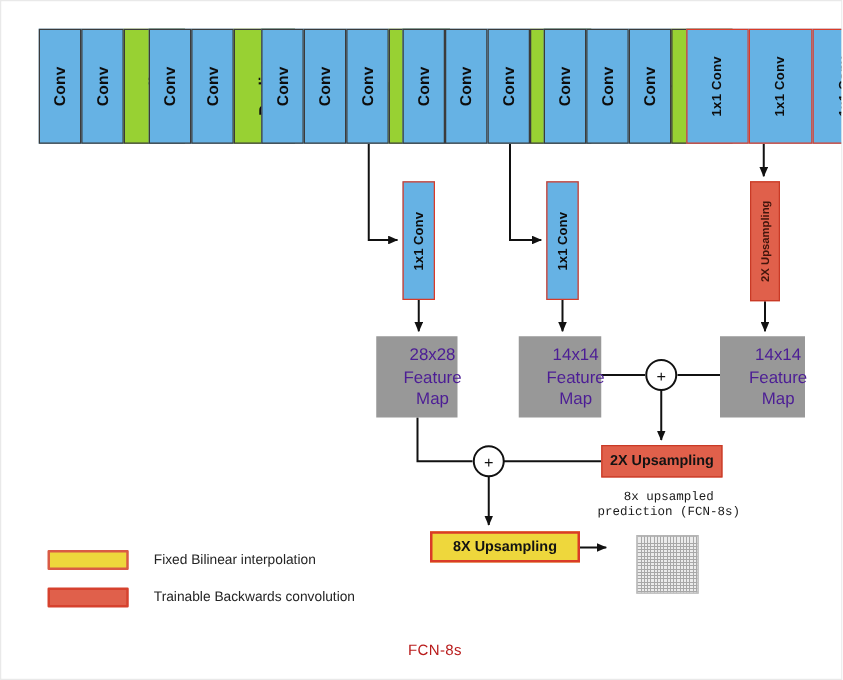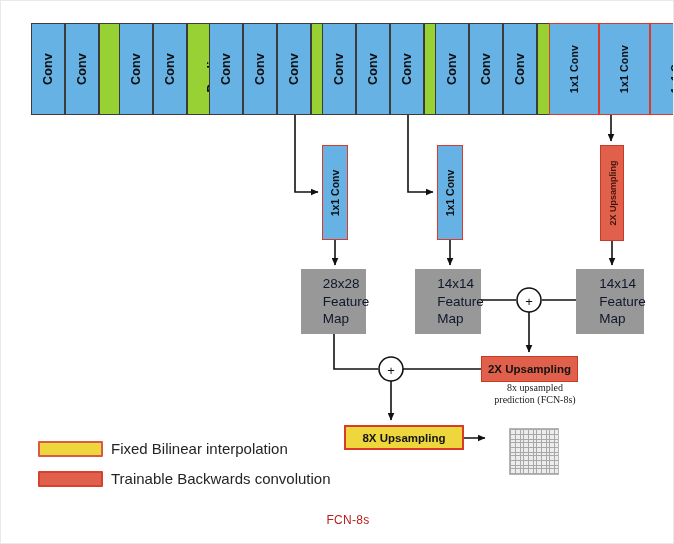--- a/index.html
+++ b/index.html
@@ -34,50 +34,50 @@
   .vbox{
     position:absolute;display:flex;align-items:center;justify-content:center;
     box-sizing:border-box;
   }
   .vbox .vlabel{transform:rotate(-90deg);white-space:nowrap;font-weight:bold;}
   .skipconv{background:var(--blue);border:1.6px solid var(--redline);}
   .skipconv .vlabel{font-size:10.5px;color:#0d0d0d;}
   .upvert{background:var(--redfill);border:1.6px solid #c93a26;}
   .upvert .vlabel{font-size:9px;color:#42150c;}
   .fm{
-    position:absolute;background:var(--gray);color:#0f172a;display:flex;
-    align-items:center;justify-content:center;text-align:left;
+    position:absolute;background:var(--gray);color:#4c1d95;display:flex;
+    align-items:center;justify-content:center;text-align:center;
     font-size:13.5px;line-height:1.32;white-space:pre-line;box-sizing:border-box;padding-left:25px;
   }
   .hbox{
     position:absolute;display:flex;align-items:center;justify-content:center;
     font-weight:bold;font-size:11.5px;color:#131313;box-sizing:border-box;
   }
   .up2x{background:var(--redfill);border:1.6px solid #c93a26;}
   .up8x{background:var(--yellow);border:2px solid var(--redline);}
   .outcap{
-    position:absolute;left:464px;top:381px;width:140px;text-align:center;
-    font-family:Liberation Serif, serif;font-size:10px;line-height:1.2;color:#1a1a1a;
+    position:absolute;left:464px;top:392px;width:140px;text-align:center;
+    font-family:Liberation Mono, monospace;font-size:10px;line-height:1.2;color:#1a1a1a;
   }
   .gridimg{
     position:absolute;left:508px;top:427px;width:50px;height:47px;
     background-color:#ececec;border:1px solid #b5b5b5;box-sizing:border-box;
     background-image:
       repeating-linear-gradient(to right,#a8a8a8 0,#a8a8a8 0.7px,transparent 0.7px,transparent 2.6px),
       repeating-linear-gradient(to bottom,#a8a8a8 0,#a8a8a8 0.7px,transparent 0.7px,transparent 2.6px);
   }
   .figcaption{
     position:absolute;left:297px;top:512px;width:100px;text-align:center;
     font-size:12px;color:#b91c1c;letter-spacing:0.3px;
   }
   .legend-row{position:absolute;display:flex;align-items:center;}
   .swatch{width:65px;height:16px;box-sizing:border-box;}
   .sw-fixed{background:var(--yellow);border:2px solid #d95b45;border-radius:1px;}
   .sw-train{background:var(--redfill);border:2px solid #d6422e;border-radius:1px;}
-  .legend-label{margin-left:8px;font-size:15px;color:#242424;}
+  .legend-label{margin-left:20px;font-size:11px;color:#242424;}
 </style>
 </head>
 <body>
 
 <div id="canvas">
 
   <svg id="wires" width="674" height="544">
     <defs>
       <marker id="ah" viewBox="0 0 8 7" markerWidth="8" markerHeight="7" markerUnits="userSpaceOnUse" refX="7.5" refY="3.5" orient="auto">
         <path d="M0,0 L8,3.5 L0,7 Z" fill="#111"></path>

